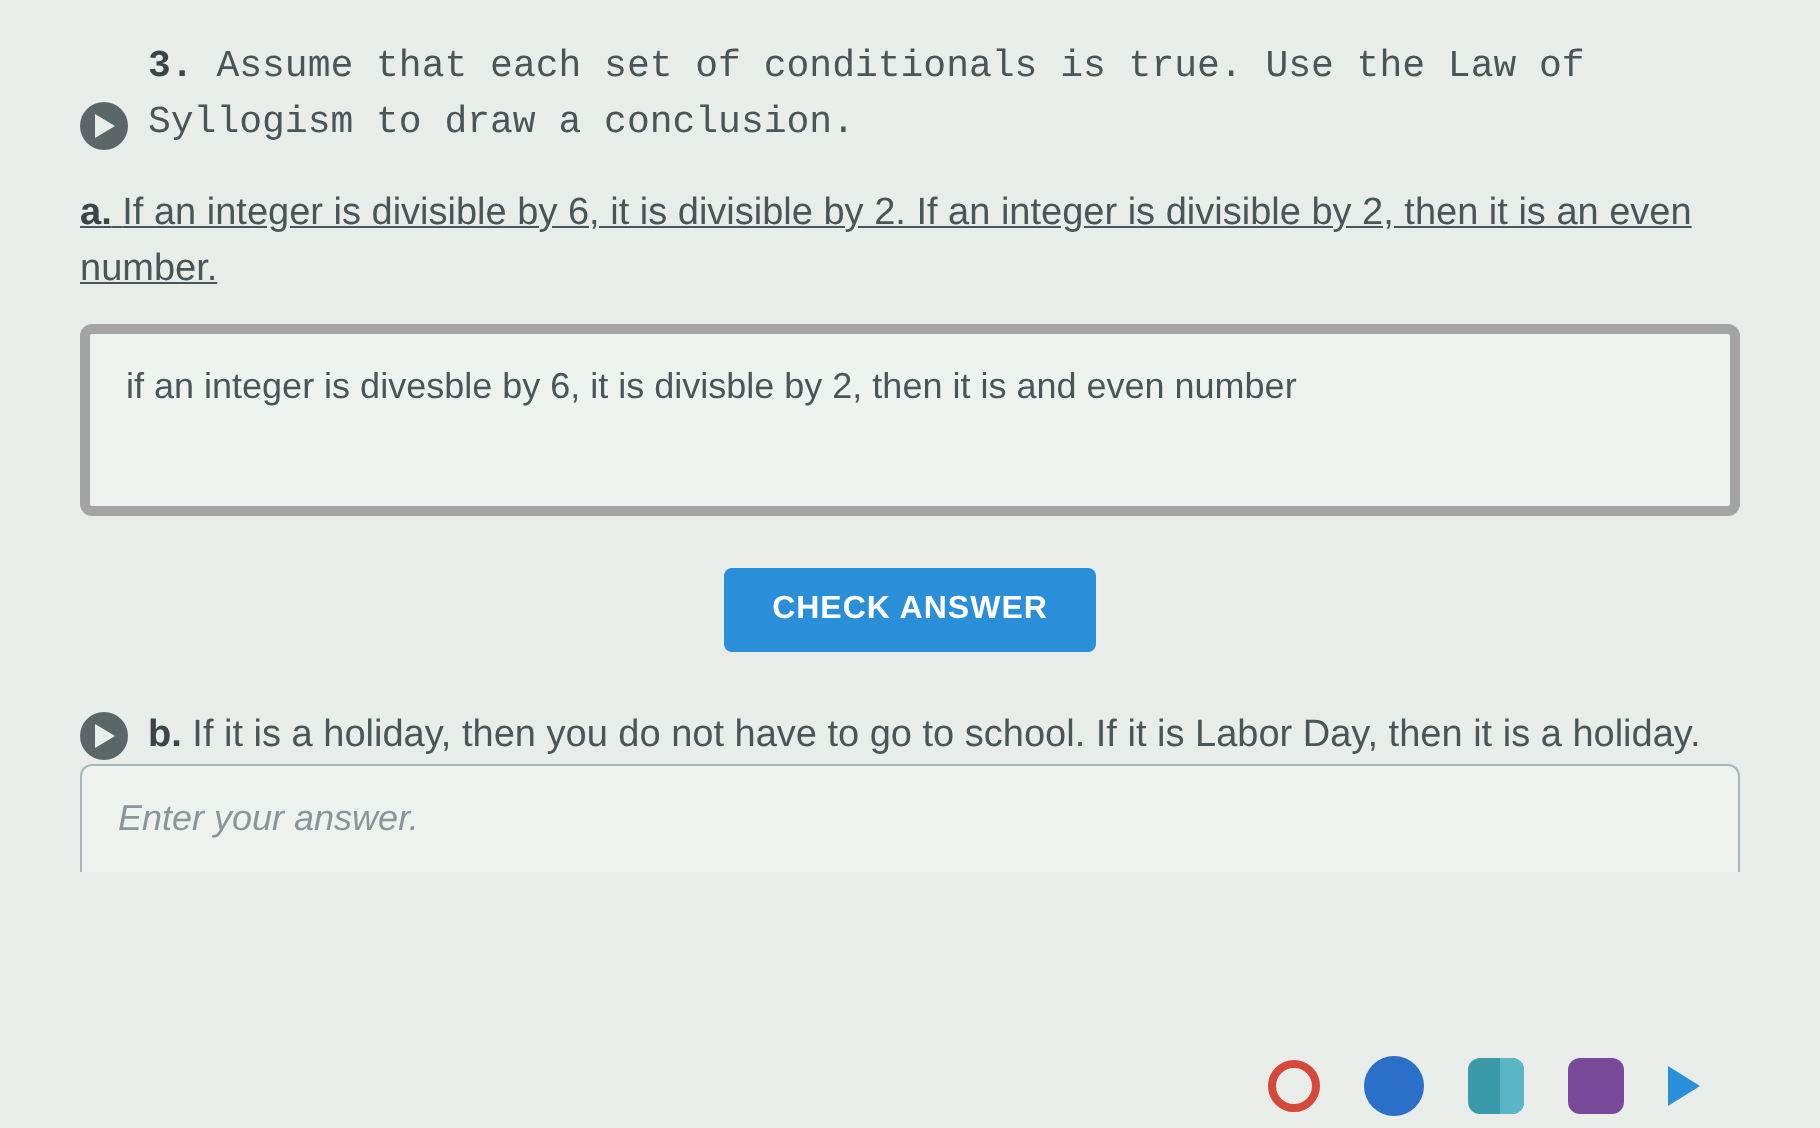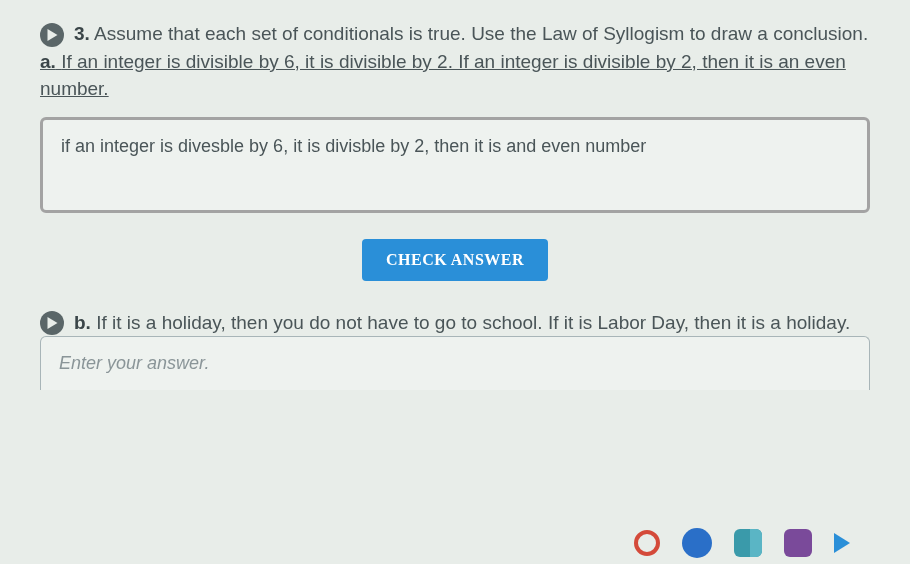--- a/index.html
+++ b/index.html
@@ -12,21 +12,23 @@
       background: #e8ede9;
       width: 910px;
       height: 564px;
       padding: 20px 40px;
       color: #4a5558;
       position: relative;
       overflow: hidden;
     }
     .question-header {
       display: flex;
-      align-items: center;
+      align-items: flex-end;
+      margin-bottom: 18px;
+      font-family: Liberation Mono, monospace;
     }
     .play-icon {
       width: 24px;
       height: 24px;
       background: #5a6668;
       border-radius: 50%;
       display: flex;
       align-items: center;
       justify-content: center;
       margin-right: 10px;
@@ -53,21 +55,21 @@
       text-decoration: underline;
     }
     .sub-label {
       font-weight: 700;
       color: #3a4548;
     }
     .answer-box {
       width: 100%;
       min-height: 96px;
       background: #eef2ef;
-      border: 3px solid #a3a3a3;
+      border: 5px solid #a3a3a3;
       border-radius: 6px;
       padding: 14px 18px;
       font-size: 18px;
       color: #4a5558;
       line-height: 1.4;
       margin-bottom: 26px;
       font-family: inherit;
       resize: none;
     }
     .answer-box::placeholder {
@@ -78,21 +80,20 @@
       margin: 0 auto 28px auto;
       background: #2a8fd8;
       color: #ffffff;
       border: none;
       border-radius: 4px;
       padding: 12px 24px;
       font-size: 16px;
       font-weight: 700;
       letter-spacing: 0.5px;
       cursor: pointer;
-      font-family: Liberation Serif, serif;
     }
     .question-b-header {
       display: flex;
       align-items: flex-start;
     }
     .question-b-text {
       font-size: 19px;
       line-height: 1.45;
       color: #4a5558;
     }

